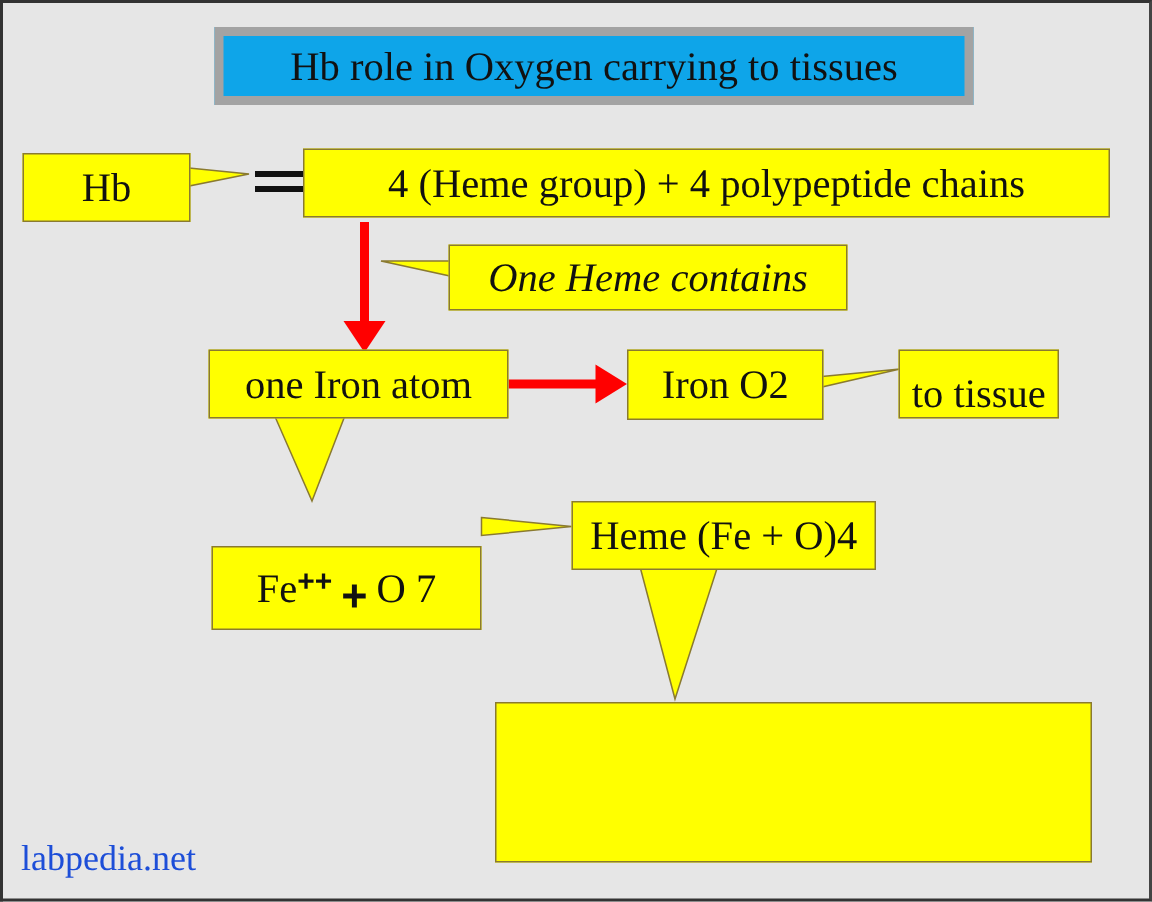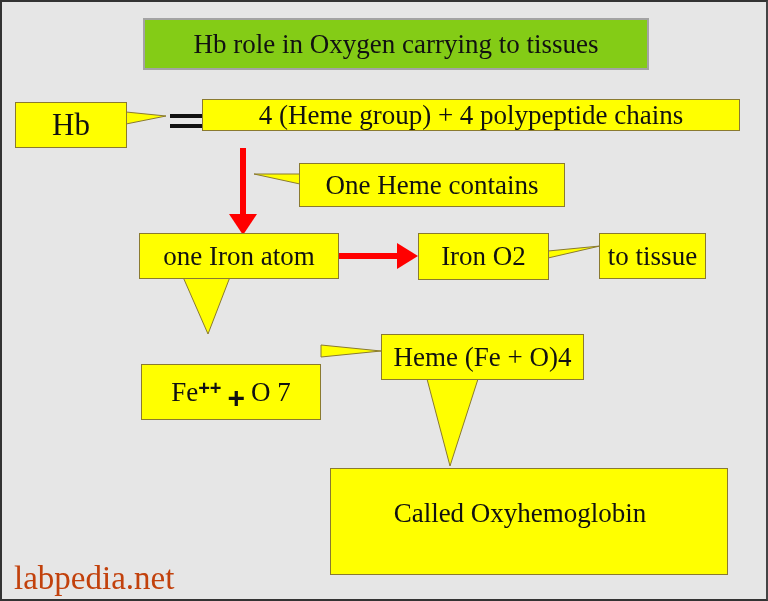--- a/index.html
+++ b/index.html
@@ -1,23 +1,23 @@
 <!DOCTYPE html>
 <html><head>
 <meta charset="utf-8">
 <style>
   html, body { margin:0; padding:0; }
   body { width:768px; height:601px; overflow:hidden; background:#e6e6e6; position:relative;
          font-family:"Liberation Serif", serif; color:#111; }
   .frame { position:absolute; left:0; top:0; width:764px; height:597px; border:2px solid #333; border-right-color:#444; }
   .box { position:absolute; box-sizing:border-box; background:#ffff00; border:1px solid #8a7a30;
          display:flex; align-items:center; justify-content:center; white-space:nowrap; }
-  .title { background:#84cc16; border:2px solid #a3a3a3; }
+  .title { background:#0ea5e9; border:6px solid #a3a3a3; }
   svg.overlay { position:absolute; left:0; top:0; width:768px; height:601px; pointer-events:none; }
-  .watermark { position:absolute; left:14px; top:560px; font-size:33px; color:#c2410c; }
+  .watermark { position:absolute; left:14px; top:560px; font-size:24px; color:#1d4ed8; }
   sup.charge { font-family:"Liberation Sans", sans-serif; font-weight:bold; font-size:20px; position:relative; top:-4px; vertical-align:top; }
   .bigplus { font-family:"Liberation Sans", sans-serif; font-weight:bold; font-size:30px; margin:0 6px; position:relative; top:6px; }
 </style>
 </head>
 <body>
 
 <div class="frame"></div>
 
 <svg class="overlay" viewBox="0 0 768 601">
 
@@ -40,52 +40,51 @@
 
   <polygon points="321,345 381,351 321,357" fill="#ffff00" stroke="#8a7a30" stroke-width="1"></polygon>
 
   <polygon points="427,379 450,466 478,379" fill="#ffff00" stroke="#8a7a30" stroke-width="1"></polygon>
 </svg>
 
 <div class="box title" style="left:143px;top:18px;width:506px;height:52px;font-size:27px;">
   <span>Hb role in Oxygen carrying to tissues</span>
 </div>
 
-<div class="box" style="left:15px;top:102px;width:112px;height:46px;font-size:31px;">
+<div class="box" style="left:15px;top:102px;width:112px;height:46px;font-size:27px;">
   <span>Hb</span>
 </div>
 
-<div class="box" style="left:202px;top:99px;width:538px;height:32px;font-size:27px;">
+<div class="box" style="left:202px;top:99px;width:538px;height:46px;font-size:27px;">
   <span>4 (Heme group) + 4 polypeptide chains</span>
 </div>
 
-<div class="box" style="left:299px;top:163px;width:266px;height:44px;font-size:27px;">
+<div class="box" style="left:299px;top:163px;width:266px;height:44px;font-size:27px;font-style:italic;">
   <span>One Heme contains</span>
 </div>
 
 <div class="box" style="left:139px;top:233px;width:200px;height:46px;font-size:27px;text-align:right;">
   <span>one Iron atom</span>
 </div>
 
 <div class="box" style="left:418px;top:233px;width:131px;height:47px;font-size:27px;">
   <span>Iron O2</span>
 </div>
 
-<div class="box" style="left:599px;top:233px;width:107px;height:46px;font-size:27px;">
+<div class="box" style="left:599px;top:233px;width:107px;height:46px;font-size:27px;align-items:flex-end;">
   <span>to tissue</span>
 </div>
 
 <div class="box" style="left:141px;top:334px;width:180px;height:56px;font-size:27px;margin-top:30px;">
   <span>Fe</span>
     <sup class="charge">++</sup>
     <span class="bigplus">+</span>
     <span>O 7</span>
 </div>
 
 <div class="box" style="left:381px;top:334px;width:203px;height:46px;font-size:27px;">
   <span>Heme (Fe + O)4</span>
 </div>
 
 <div class="box" style="left:330px;top:468px;width:398px;height:107px;font-size:27px;flex-direction:column;">
-  <span style="margin-bottom:16px;margin-left:-18px;">Called Oxyhemoglobin</span>
 </div>
 
 <div class="watermark">labpedia.net</div>
 
 </body></html>

